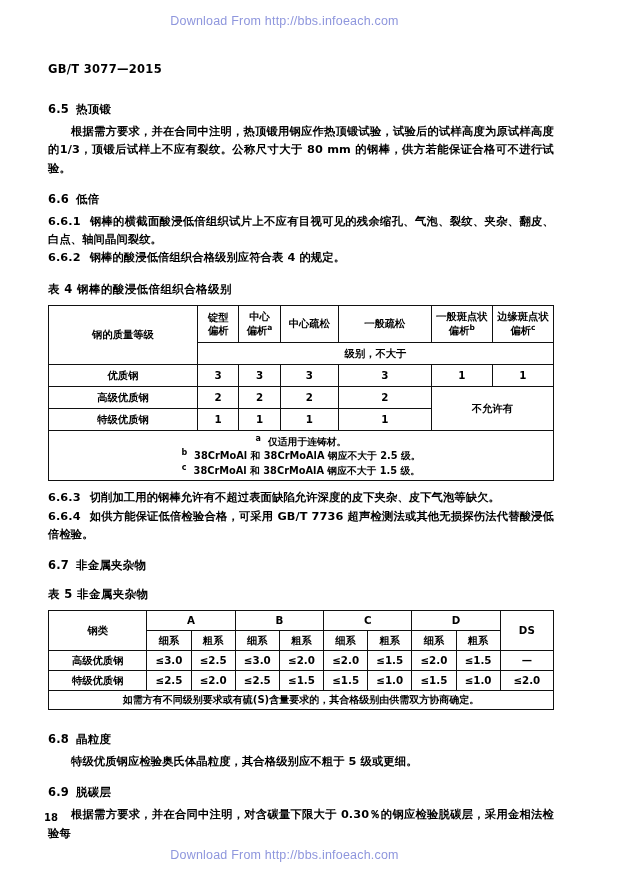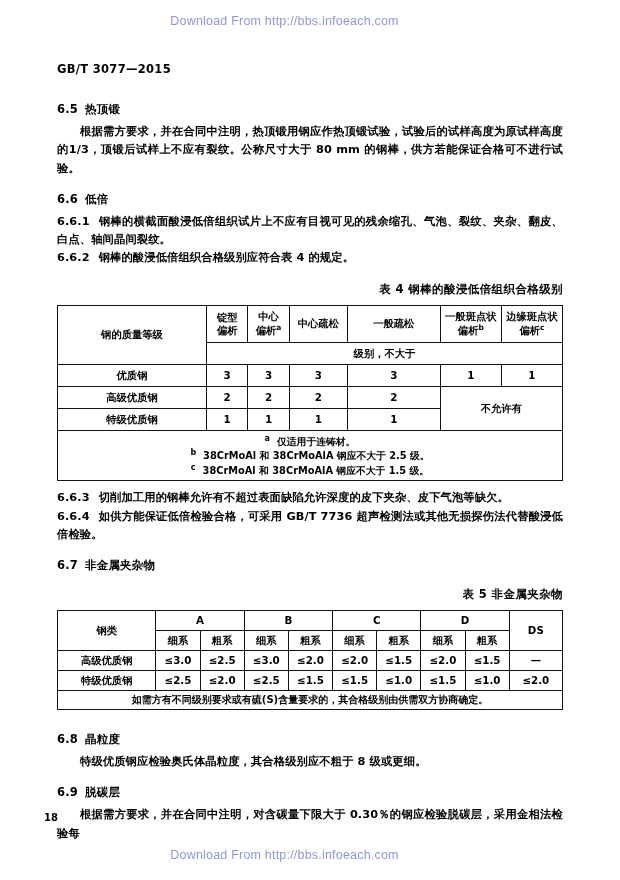--- a/index.html
+++ b/index.html
@@ -36,21 +36,21 @@
   }
   .watermark-bottom {
     position: absolute;
     top: 848px;
     left: 0;
     right: 0;
   }
   .content {
     position: absolute;
     top: 62px;
-    left: 57px;
+    left: 48px;
     width: 506px;
   }
   .docnum {
     font-size: 11.5px;
     font-weight: bold;
     letter-spacing: 0.3px;
     margin-bottom: 26px;
   }
   .clause {
     font-size: 11.5px;
@@ -80,21 +80,21 @@
     text-align: justify;
     margin: 0;
     font-weight: bold;
     letter-spacing: 0.1px;
   }
   .subclause .sn {
     font-weight: bold;
     margin-right: 9px;
   }
   .table-title {
-    text-align: right;
+    text-align: left;
     font-size: 11.5px;
     font-weight: bold;
     margin: 14px 0 8px 0;
     letter-spacing: 0.4px;
   }
   table.doc {
     border-collapse: collapse;
     width: 100%;
     font-size: 10.3px;
     font-weight: bold;
@@ -320,21 +320,21 @@
           <td colspan="10">如需方有不同级别要求或有硫(S)含量要求的，其合格级别由供需双方协商确定。</td>
         </tr>
       </tbody>
     </table>
 
     <div class="sec-gap"></div>
 
     <div class="clause">
       <span class="num">6.8</span><span>晶粒度</span>
     </div>
-    <p class="para indent">特级优质钢应检验奥氏体晶粒度，其合格级别应不粗于 8 级或更细。</p>
+    <p class="para indent">特级优质钢应检验奥氏体晶粒度，其合格级别应不粗于 5 级或更细。</p>
 
     <div class="clause">
       <span class="num">6.9</span><span>脱碳层</span>
     </div>
     <p class="para indent">根据需方要求，并在合同中注明，对含碳量下限大于 0.30％的钢应检验脱碳层，采用金相法检验每</p>
 
   </div>
 
   <div class="pagenum">18</div>
 

